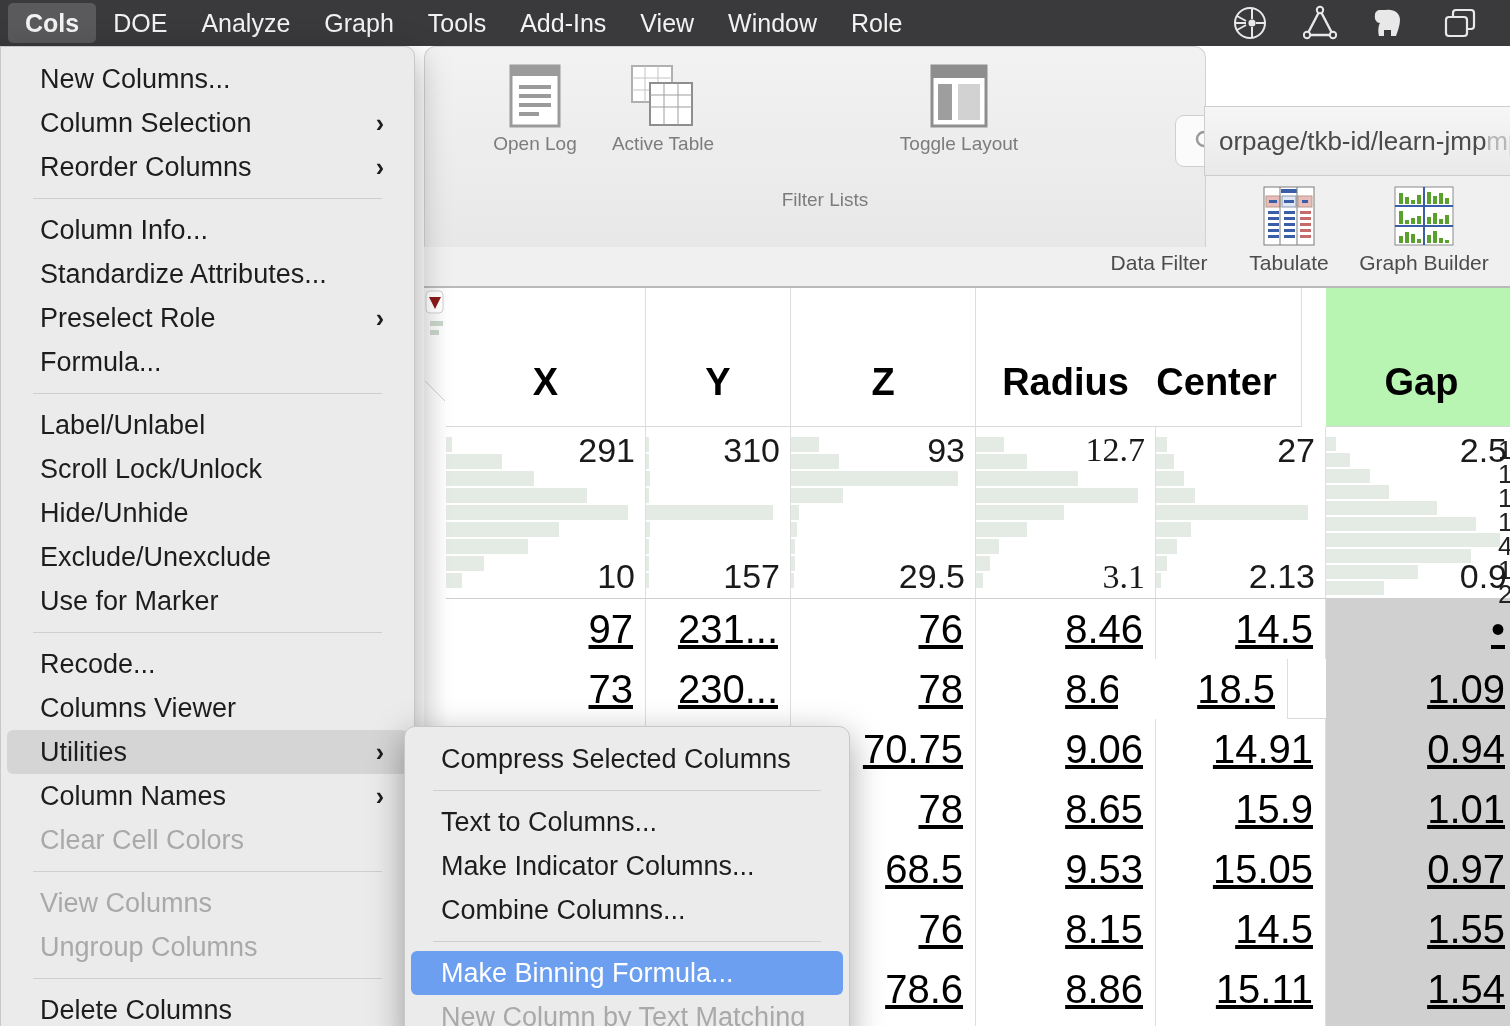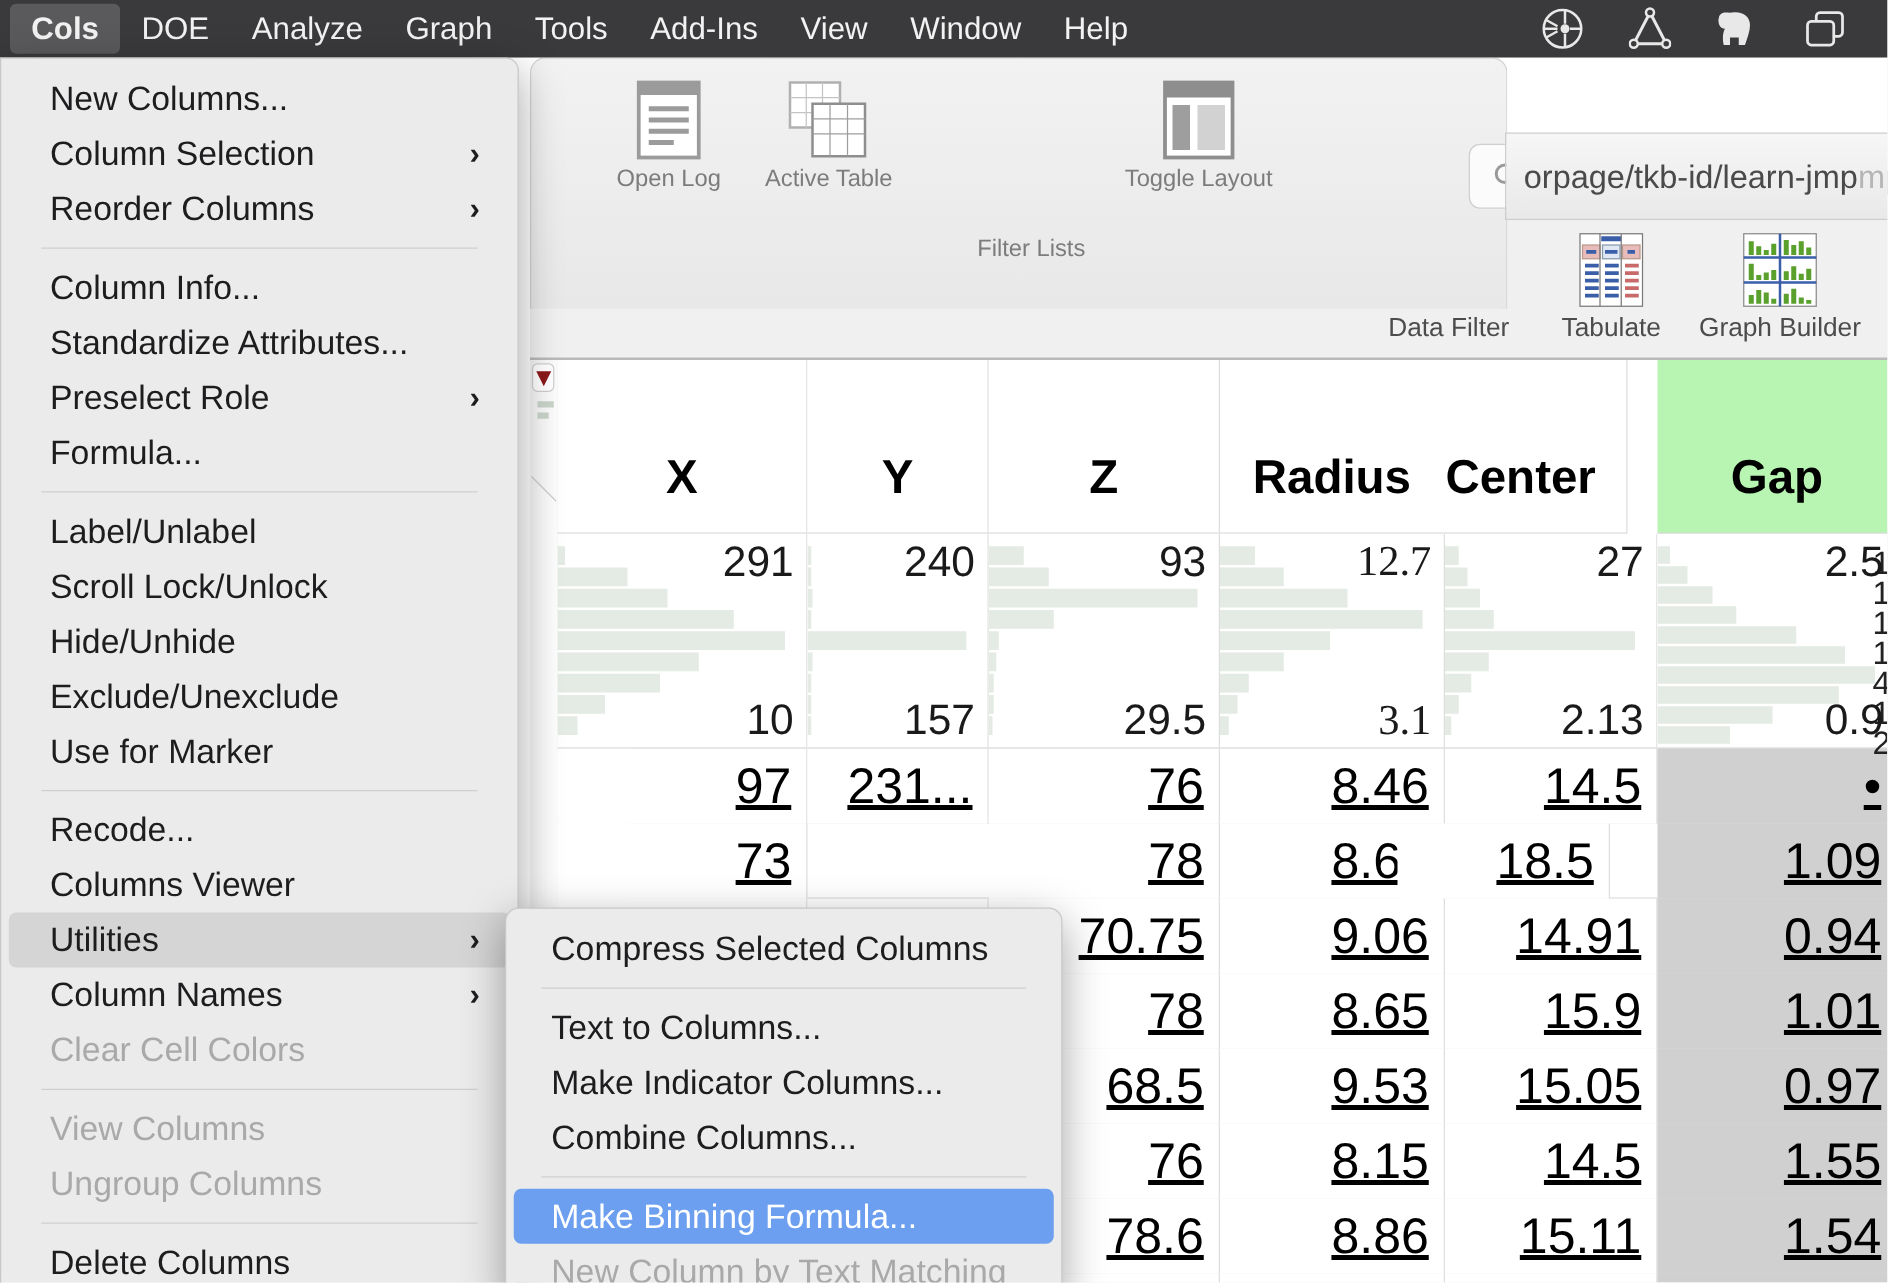--- a/index.html
+++ b/index.html
@@ -213,21 +213,21 @@
             <div class="hbar" style="top: 4px; height: 15px; width: 3px;"></div>
             <div class="hbar" style="top: 21px; height: 15px; width: 3px;"></div>
             <div class="hbar" style="top: 38px; height: 15px; width: 4.43023px;"></div>
             <div class="hbar" style="top: 55px; height: 15px; width: 3px;"></div>
             <div class="hbar" style="top: 72px; height: 15px; width: 127px;"></div>
             <div class="hbar" style="top: 89px; height: 15px; width: 4.43023px;"></div>
             <div class="hbar" style="top: 106px; height: 15px; width: 3px;"></div>
             <div class="hbar" style="top: 123px; height: 15px; width: 3px;"></div>
             <div class="hbar" style="top: 140px; height: 15px; width: 3px;"></div>
           </div>
-          <div class="smax">240</div>
+          <div class="smax">310</div>
           <div class="smin">157</div>
         </div>
         <div class="summary" style="left: 367px; width: 185px;">
           <div class="hist">
             <div class="hbar" style="top: 4px; height: 15px; width: 28.1687px;"></div>
             <div class="hbar" style="top: 21px; height: 15px; width: 48.2892px;"></div>
             <div class="hbar" style="top: 38px; height: 15px; width: 167px;"></div>
             <div class="hbar" style="top: 55px; height: 15px; width: 52.3133px;"></div>
             <div class="hbar" style="top: 72px; height: 15px; width: 8.04819px;"></div>
             <div class="hbar" style="top: 89px; height: 15px; width: 6.03614px;"></div>
@@ -291,20 +291,21 @@
           <div class="dcell" style="left: 0px; width: 200px;">97</div>
           <div class="dcell" style="left: 200px; width: 145px;">231...</div>
           <div class="dcell" style="left: 345px; width: 185px;">76</div>
           <div class="dcell" style="left: 530px; width: 180px;">8.46</div>
           <div class="dcell" style="left: 710px; width: 170px;">14.5</div>
           <div class="dcell sel" style="left: 880px; width: 192px;">•</div>
         </div>
         <div class="drow" style="top: 374px; width: 1072px;">
           <div class="rownum">2</div>
           <div class="dcell" style="left: 0px; width: 200px;">73</div>
+          <div class="dcell" style="left: 200px; width: 145px;">230...</div>
           <div class="dcell" style="left: 345px; width: 185px;">78</div>
           <div class="dcell" style="left: 530px; width: 180px;">8.65</div>
           <div class="dcell" style="left: 672px; width: 170px;">18.5</div>
           <div class="dcell sel" style="left: 880px; width: 192px;">1.09</div>
         </div>
         <div class="drow" style="top: 434px; width: 1072px;">
           <div class="rownum">3</div>
           <div class="dcell" style="left: 0px; width: 200px;">146</div>
           <div class="dcell" style="left: 200px; width: 145px;">227...</div>
           <div class="dcell" style="left: 345px; width: 185px;">70.75</div>
@@ -534,21 +535,21 @@
 
 <div id="menubar">
   <div class="mb-item first active">Cols</div>
   <div class="mb-item">DOE</div>
   <div class="mb-item">Analyze</div>
   <div class="mb-item">Graph</div>
   <div class="mb-item">Tools</div>
   <div class="mb-item">Add-Ins</div>
   <div class="mb-item">View</div>
   <div class="mb-item">Window</div>
-  <div class="mb-item">Help</div>
+  <div class="mb-item">Role</div>
 
   <div class="mb-right">
     <div class="mb-ico">
       <svg width="38" height="38" viewBox="0 0 38 38">
         <circle cx="19" cy="19" r="15" fill="none" stroke="#e8e8e8" stroke-width="2"></circle>
         <circle cx="21" cy="19" r="3.6" fill="#e8e8e8"></circle>
         <line x1="4" y1="19" x2="15" y2="19" stroke="#e8e8e8" stroke-width="2"></line>
         <line x1="6" y1="12" x2="15" y2="17" stroke="#e8e8e8" stroke-width="2"></line>
         <line x1="6" y1="26" x2="15" y2="21" stroke="#e8e8e8" stroke-width="2"></line>
         <line x1="21" y1="4" x2="21" y2="15" stroke="#e8e8e8" stroke-width="2"></line>

